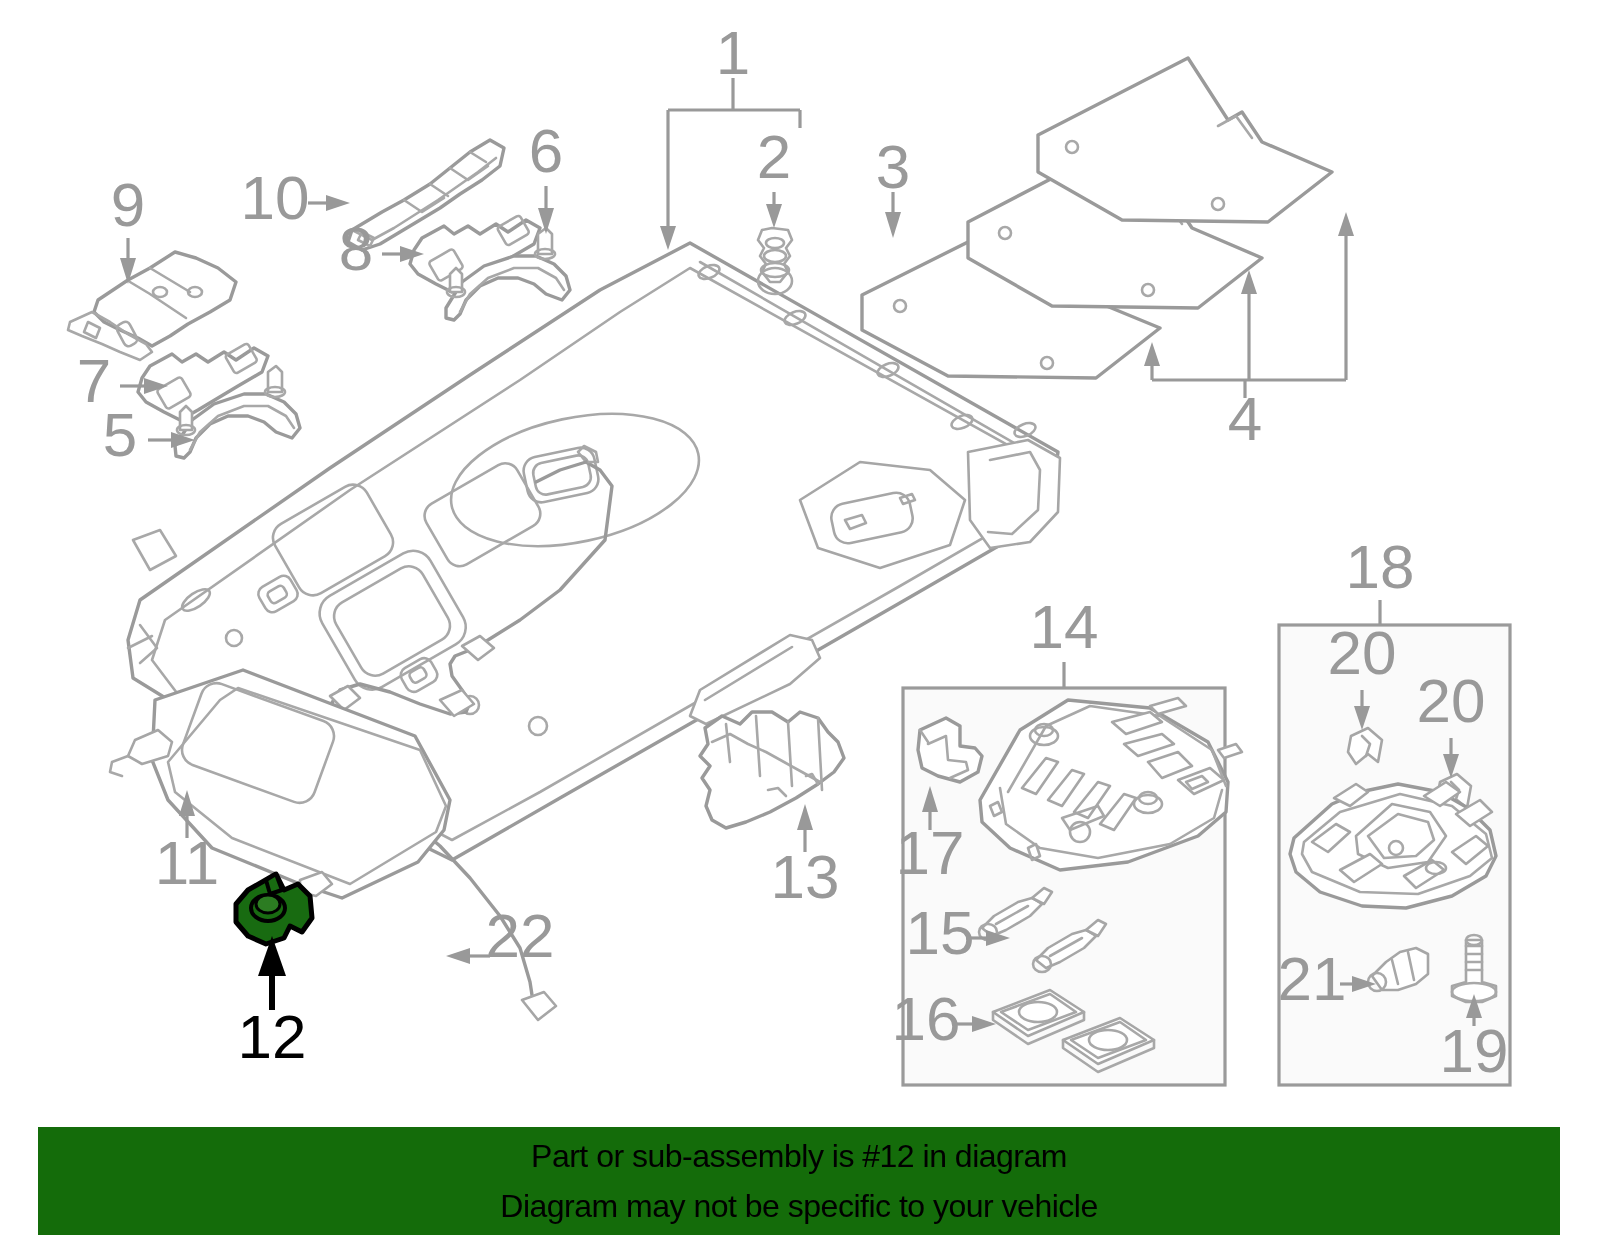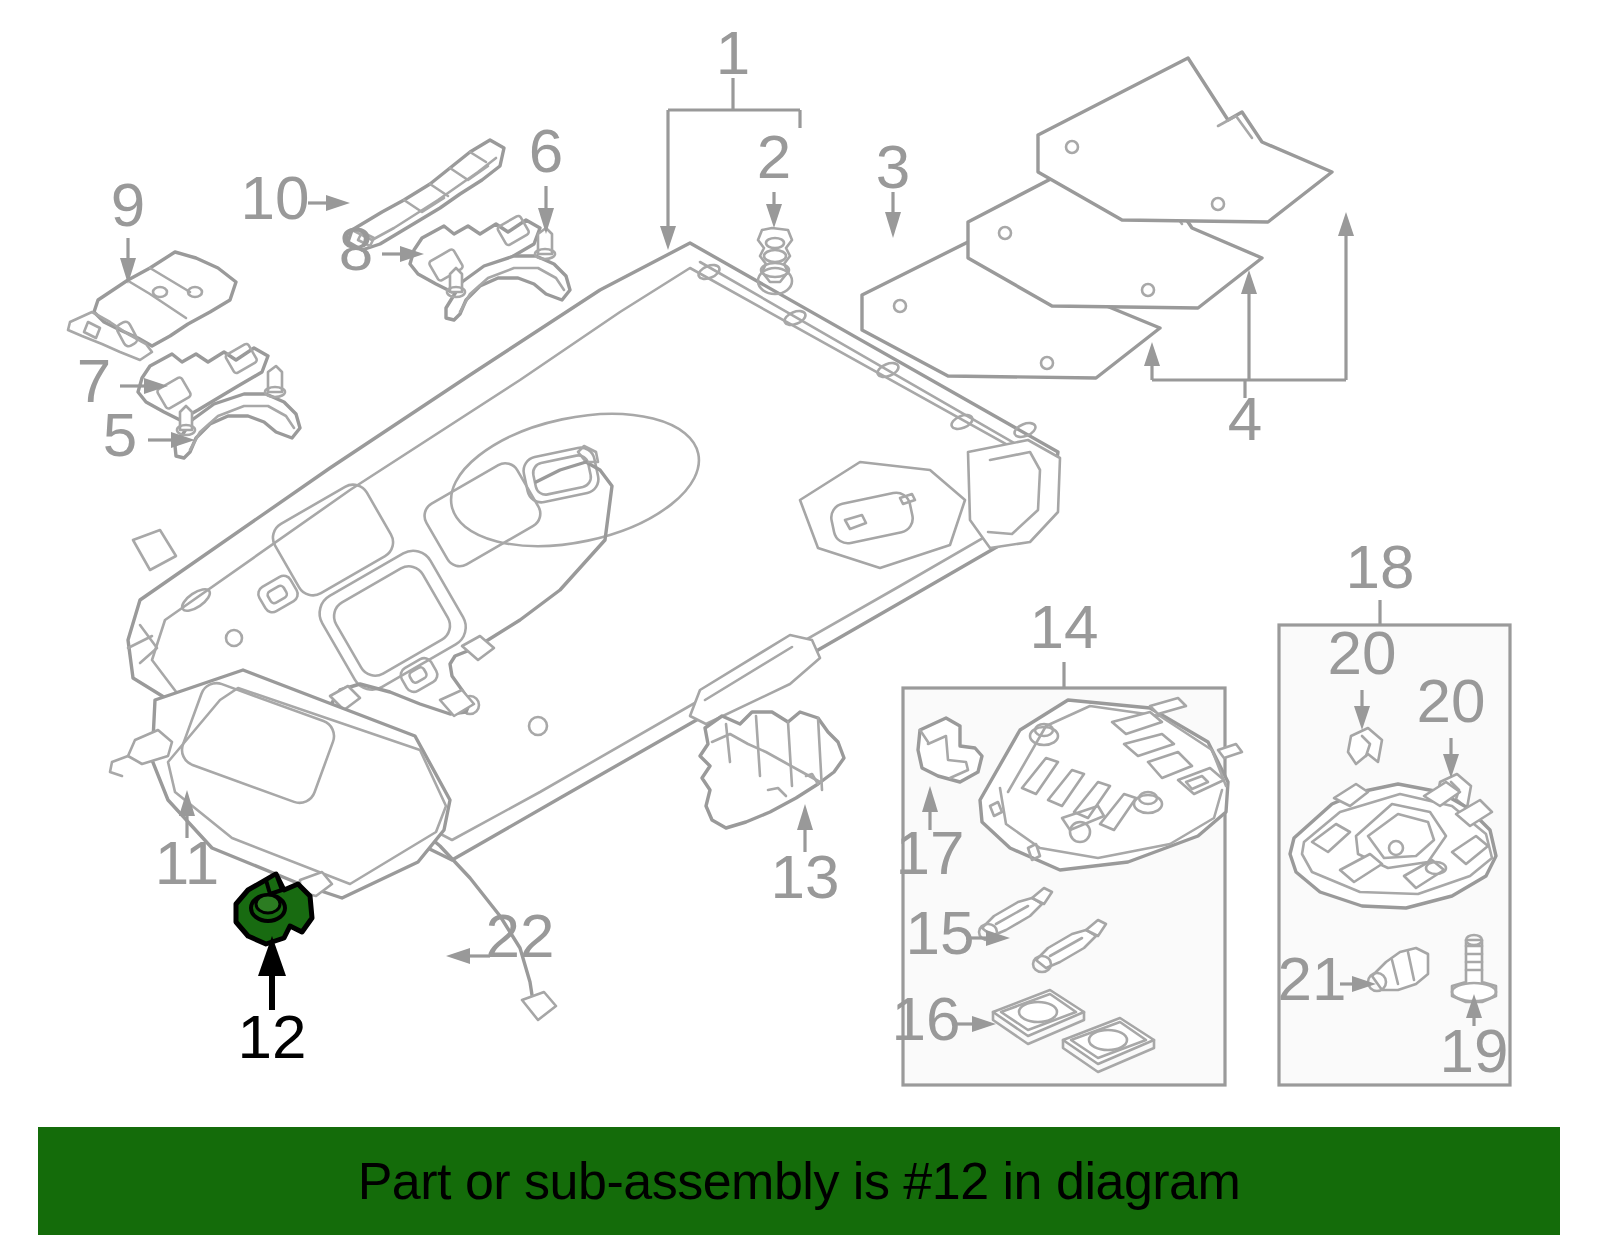--- a/index.html
+++ b/index.html
@@ -90,21 +90,21 @@
     background: #146C0A;
     display: flex;
     flex-direction: column;
     align-items: center;
     justify-content: center;
     box-sizing: border-box;
   }
   #banner .banner-line {
     color: #000000;
     font-family: "Liberation Sans", sans-serif;
-    font-size: 52px;
+    font-size: 32px;
     line-height: 50px;
     letter-spacing: -0.5px;
     white-space: nowrap;
   }
 </style>
 </head>
 <body>
 
 <div id="stage">
 
@@ -580,15 +580,16 @@
     <text class="callout-num" x="1474" y="1056">19</text>
     <text class="callout-num" x="1362" y="658">20</text>
     <text class="callout-num" x="1451" y="706">20</text>
     <text class="callout-num" x="1312" y="984">21</text>
     <text class="callout-num" x="520" y="941">22</text>
 
   </svg>
 
   <div id="banner">
     <div class="banner-line">Part or sub-assembly is #12 in diagram</div>
+    <div class="banner-line">Diagram may not be specific to your vehicle</div>
   </div>
 
 </div>
 
 </body></html>

